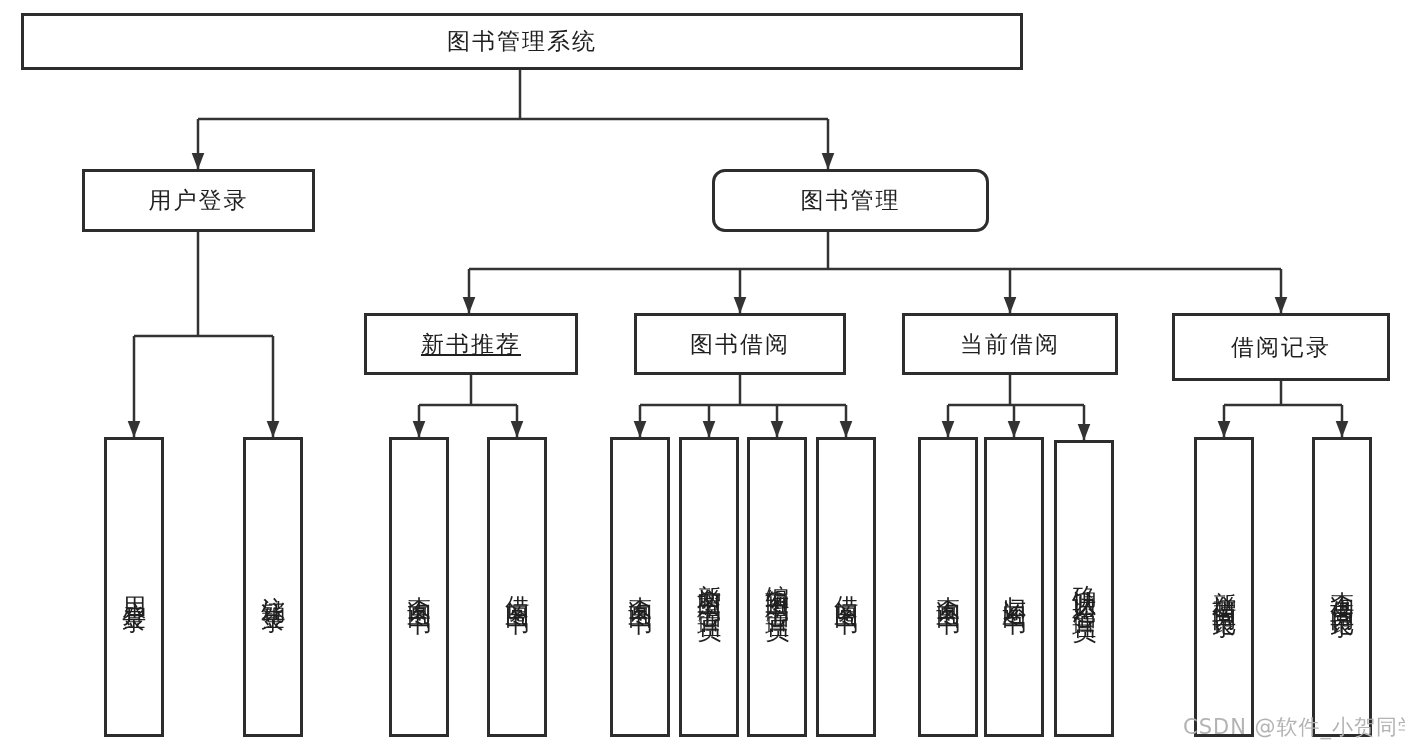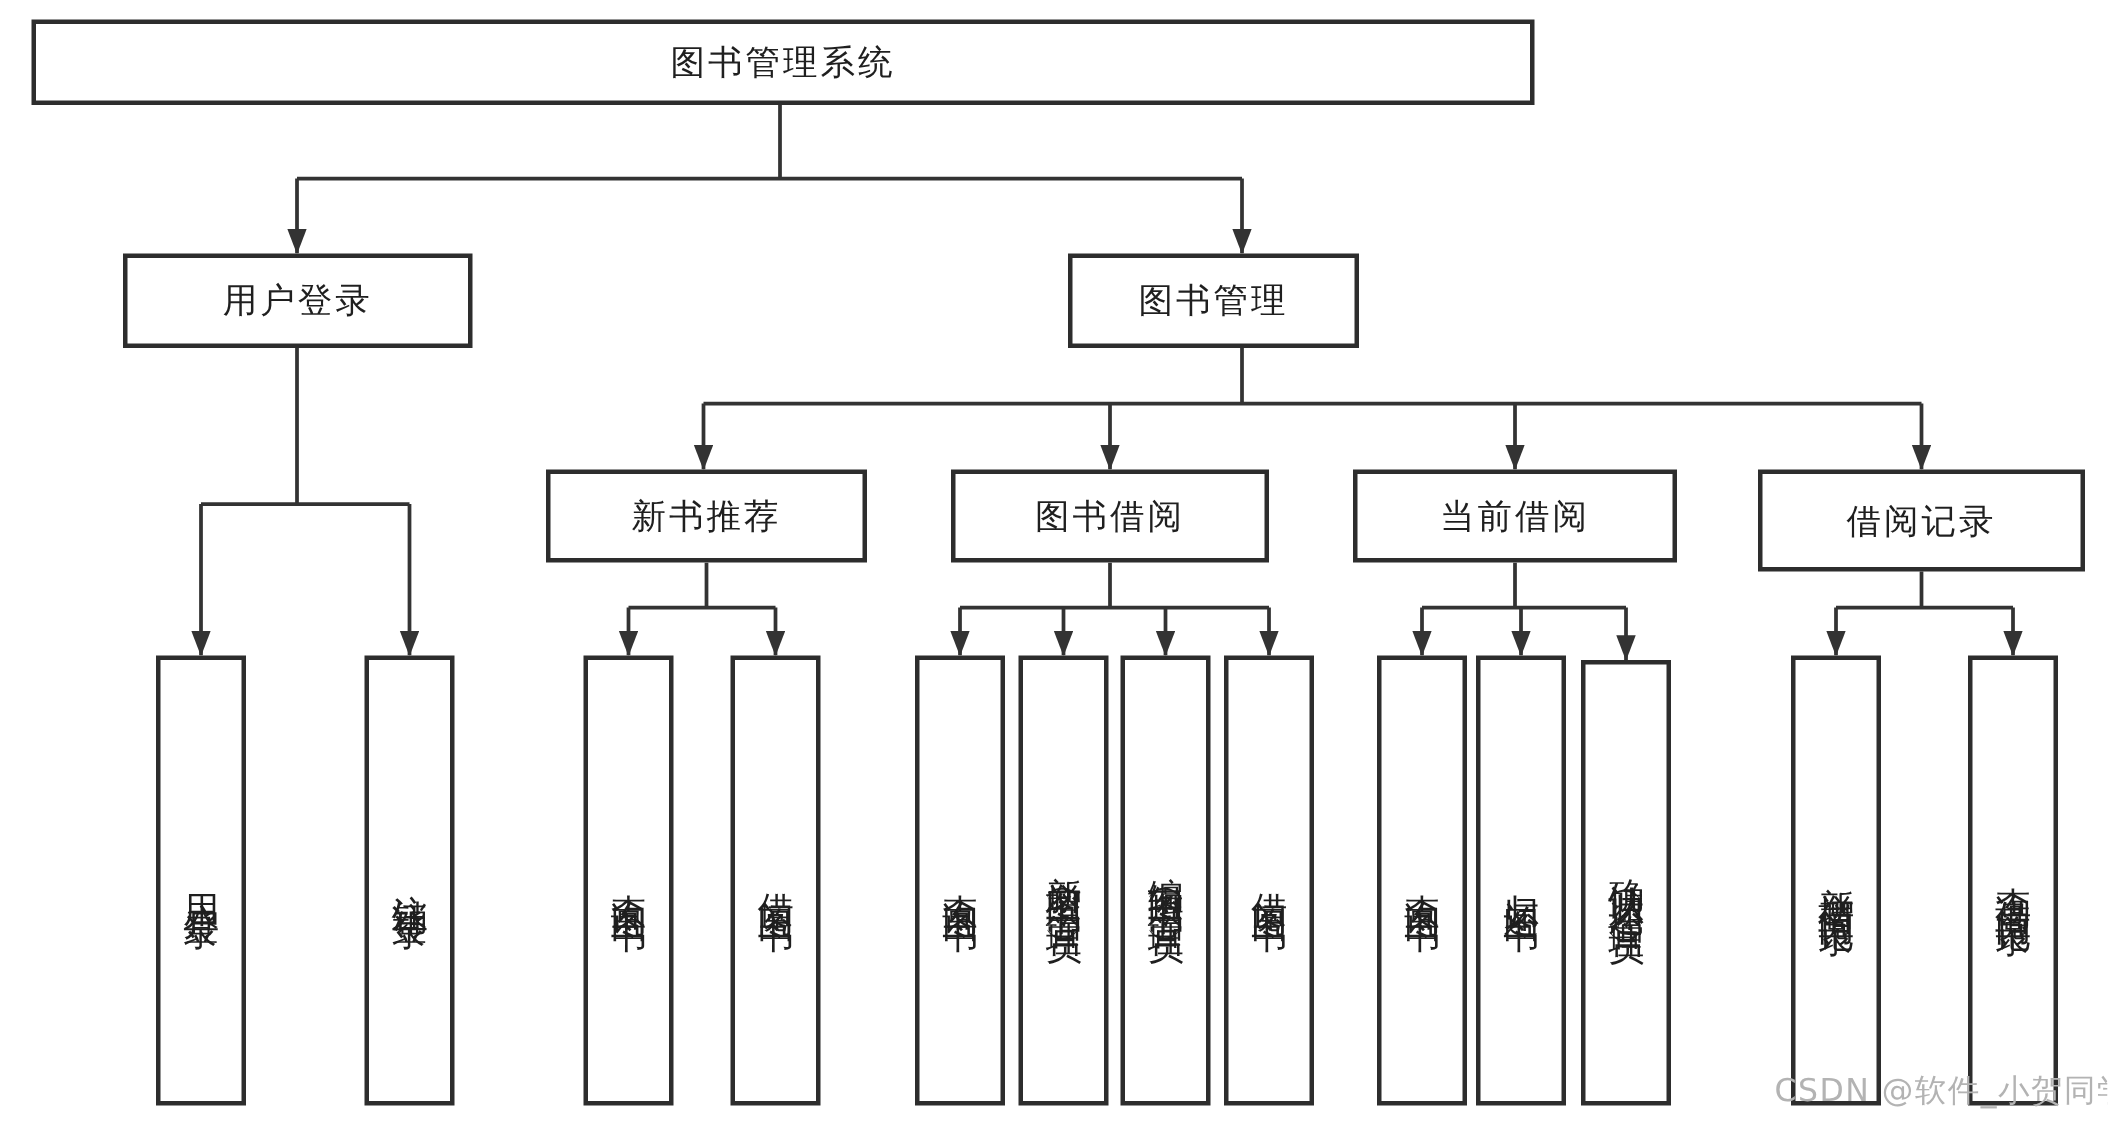--- a/index.html
+++ b/index.html
@@ -106,23 +106,23 @@
       <path d="M1281 375 V405"></path>
       <path d="M1224 405 H1342"></path>
       <path d="M1224 405 V437" marker-end="url(#arw)"></path>
       <path d="M1342 405 V437" marker-end="url(#arw)"></path>
     </g>
   </svg>
 
   <div class="node node-h" style="left:21px; top:13px; width:1002px; height:57px;">图书管理系统</div>
 
   <div class="node node-h" style="left:82px; top:169px; width:233px; height:63px;">用户登录</div>
-  <div class="node node-h" style="left:712px; top:169px; width:194px; height:63px;">图书管理</div>
+  <div class="node node-h" style="left:712px; top:169px; width:277px; height:63px;border-radius:13px;">图书管理</div>
 
-  <div class="node node-h" style="left:364px; top:313px; width:214px; height:62px;">新书推荐</div>
+  <div class="node node-h" style="left:364px; top:313px; width:214px; height:62px;text-decoration:underline;">新书推荐</div>
   <div class="node node-h" style="left:634px; top:313px; width:212px; height:62px;">图书借阅</div>
   <div class="node node-h" style="left:902px; top:313px; width:216px; height:62px;">当前借阅</div>
   <div class="node node-h" style="left:1172px; top:313px; width:218px; height:68px;">借阅记录</div>
 
   <div class="node node-v" style="left:104px; top:437px; width:60px; height:300px;">用户登录</div>
   <div class="node node-v" style="left:243px; top:437px; width:60px; height:300px;">注销登录</div>
 
   <div class="node node-v" style="left:389px; top:437px; width:60px; height:300px;">查询图书</div>
   <div class="node node-v" style="left:487px; top:437px; width:60px; height:300px;">借阅图书</div>
 

